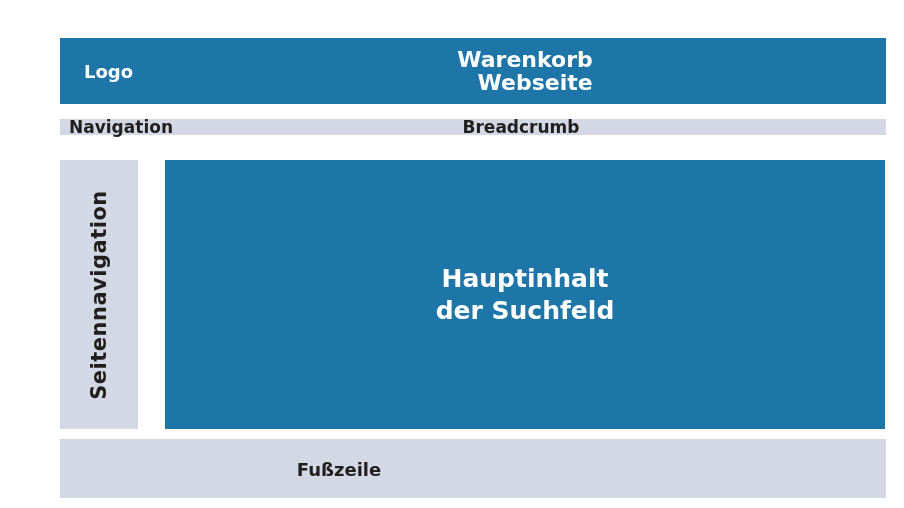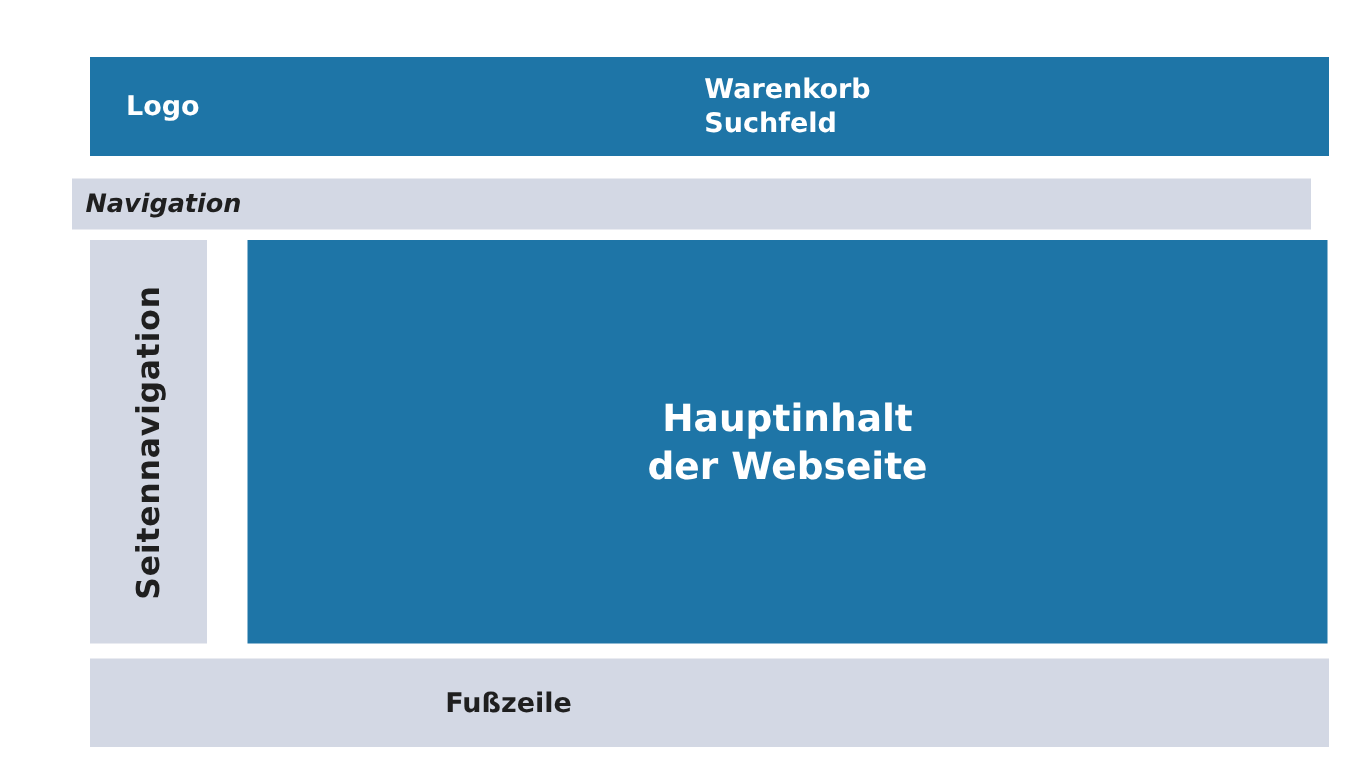--- a/index.html
+++ b/index.html
@@ -32,30 +32,29 @@
   .logo {
     position: absolute;
     left: 24px; top: 50%;
     transform: translateY(-50%);
     font-size: 18px; font-weight: bold;
   }
   .header-center {
     position: absolute;
     left: 465px; top: 50%;
     transform: translate(-50%, -50%);
-    text-align: left;
-    font-size: 18px; font-weight: bold; line-height: 23px;
+    text-align: right;
+    font-size: 22px; font-weight: bold; line-height: 23px;
     white-space: nowrap;
   }
 
   .navbar {
-    left: 28px; top: 119px; width: 826px; height: 34px;
+    left: 40px; top: 119px; width: 826px; height: 16px;
     background: var(--muted);
     color: var(--text-dark);
-    font-style: italic;
   }
   .nav-label {
     position: absolute;
     left: 9px; top: 50%;
     transform: translateY(-50%);
     font-size: 17px; font-weight: bold;
   }
   .breadcrumb-label {
     position: absolute;
     left: 461px; top: 50%;
@@ -111,36 +110,37 @@
 </style>
 </head>
 <body>
 
 <div class="page">
 
   <div class="block header">
     <span class="logo">Logo</span>
     <div class="header-center">
       <div>Warenkorb</div>
-      <div>Suchfeld</div>
+      <div>Webseite</div>
     </div>
   </div>
 
   <div class="block navbar">
     <span class="nav-label">Navigation</span>
+    <span class="breadcrumb-label">Breadcrumb</span>
   </div>
 
   <div class="block sidebar">
     <span class="sidebar-label">Seitennavigation</span>
   </div>
 
   <div class="block main">
     <div class="main-text">
       <div>Hauptinhalt</div>
-      <div>der Webseite</div>
+      <div>der Suchfeld</div>
     </div>
   </div>
 
   <div class="block footer">
     <span class="footer-left">Fußzeile</span>
   </div>
 
 </div>
 
 </body></html>

